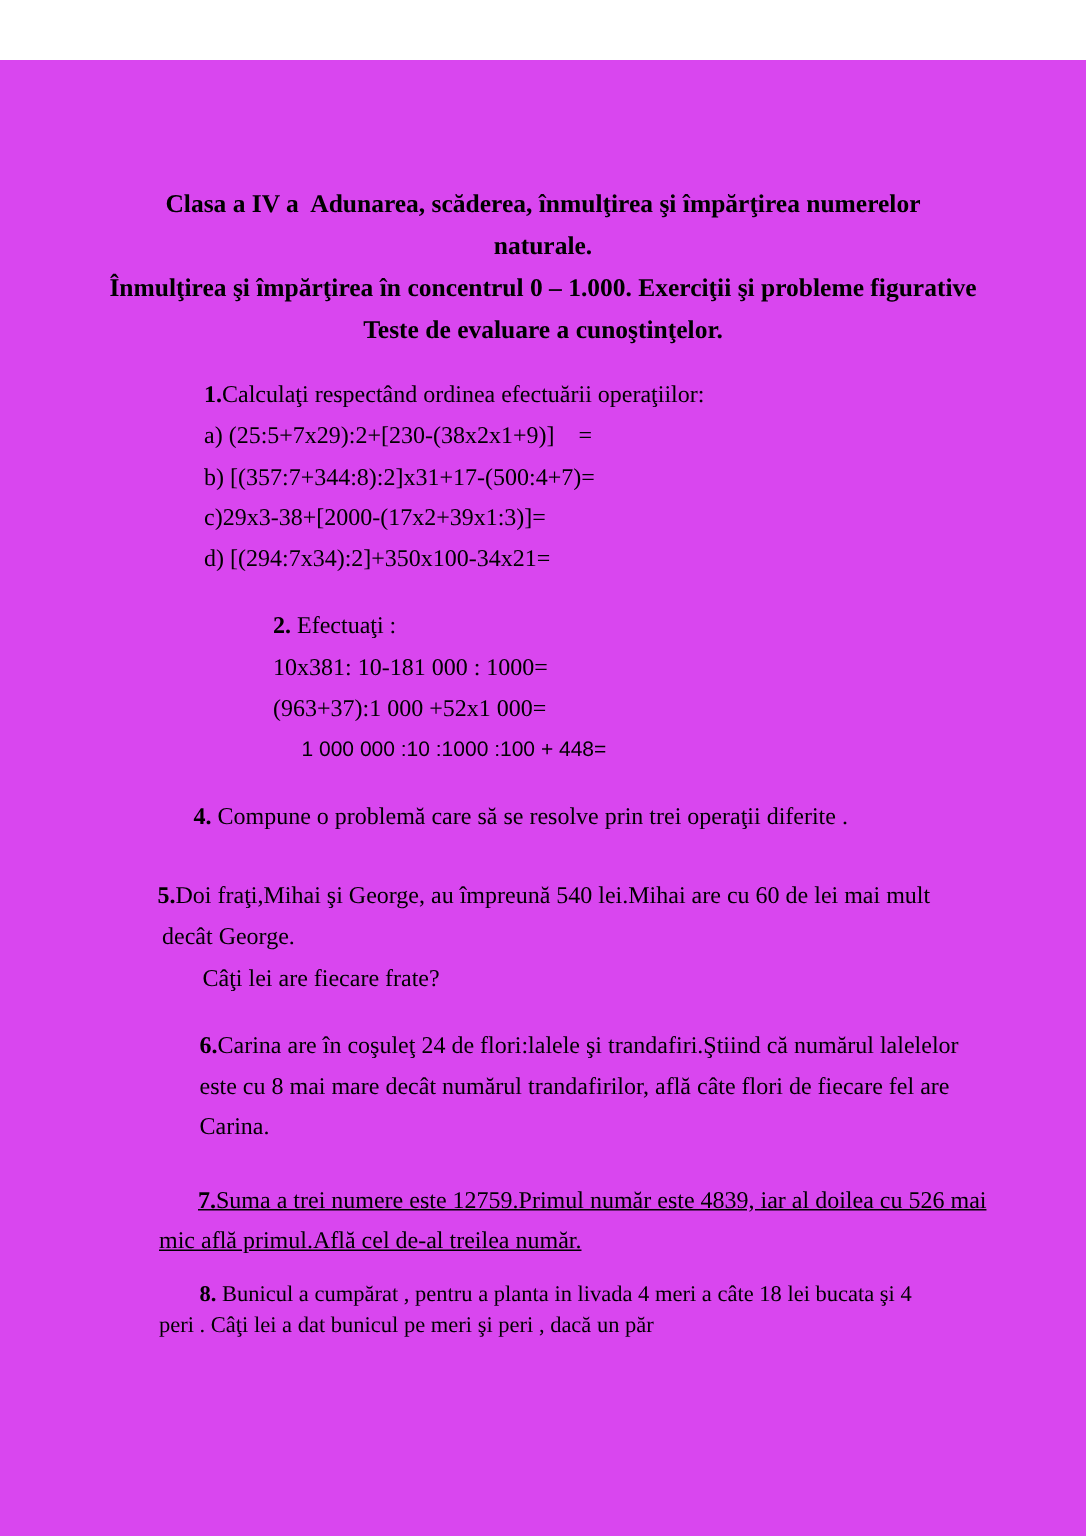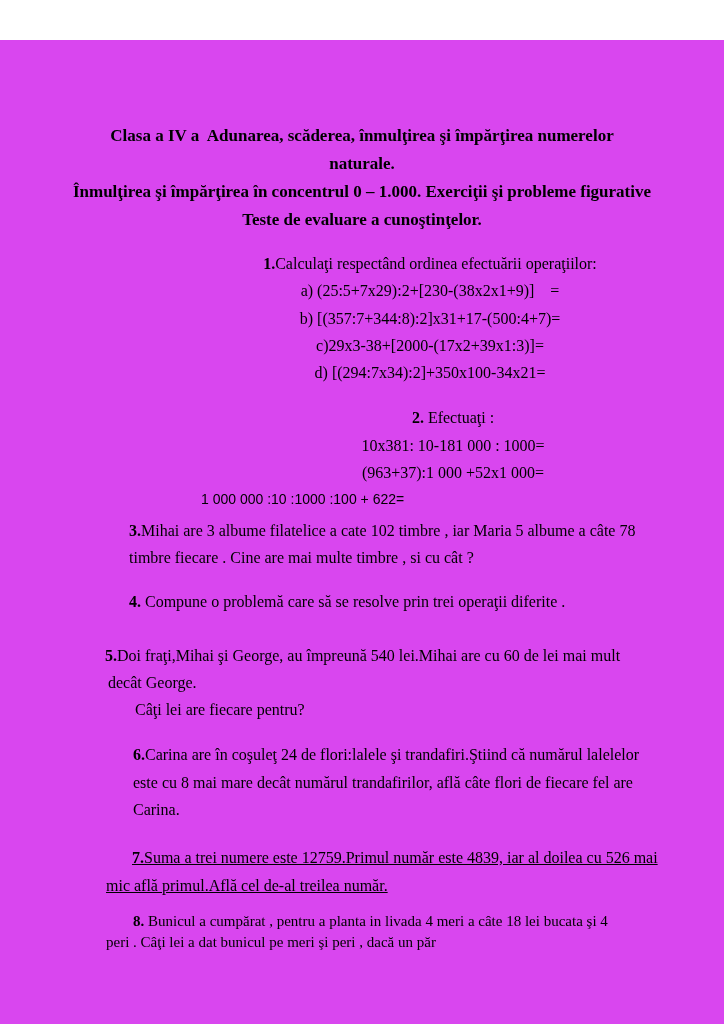--- a/index.html
+++ b/index.html
@@ -32,21 +32,21 @@
   }
   #s1 { margin-top:16px; }
   #s2 { margin-top:18px;padding-left:46px; }
   #s3 { margin-top:3px;  }
   #s4 { margin-top:17px; }
   #s5 { margin-top:26px; }
   #s6 { margin-top:18px; }
   #s7 { margin-top:21px;text-decoration:underline; }
   #s8 { margin-top:12px; }
   #s8 .line { font-size:15px; line-height:21px; }
-  .mlA  { margin-left:136px;text-align:center; } 
+  .mlA  { margin-left:136px; } 
   .mlB  { margin-left:155px; } 
   .mlC  { margin-left:129px; } 
   .ml5a { margin-left:105px; }
   .ml5b { margin-left:108px; }
   .ml5c { margin-left:135px; }
   .ml6  { margin-left:133px; }
   .ml7a { margin-left:132px; }
   .ml7b { margin-left:106px; }
   .ml8a { margin-left:133px; }
   .ml8b { margin-left:106px; }
@@ -68,36 +68,32 @@
     <div class="line mlA">a) (25:5+7x29):2+[230-(38x2x1+9)]    =</div>
     <div class="line mlA">b) [(357:7+344:8):2]x31+17-(500:4+7)=</div>
     <div class="line mlA">c)29x3-38+[2000-(17x2+39x1:3)]=</div>
     <div class="line mlA">d) [(294:7x34):2]+350x100-34x21=</div>
   </div>
 
   <div id="s2">
     <div class="line mlA"><span class="b">2.</span><span> Efectuaţi :</span></div>
     <div class="line mlA">10x381: 10-181 000 : 1000=</div>
     <div class="line mlA">(963+37):1 000 +52x1 000=</div>
-    <div class="line mlB sans">1 000 000 :10 :1000 :100 + 622=</div>
+    <div class="line mlB sans">1 000 000 :10 :1000 :100 + 448=</div>
   </div>
 
-  <div id="s3">
-    <div class="line mlC"><span class="b">3.</span><span>Mihai are 3 albume filatelice a cate 102 timbre , iar Maria 5 albume a câte 78</span></div>
-    <div class="line mlC">timbre fiecare . Cine are mai multe timbre , si cu cât ?</div>
-  </div>
 
   <div id="s4">
     <div class="line mlC"><span class="b">4.</span><span> Compune o problemă care să se resolve prin trei operaţii diferite .</span></div>
   </div>
 
   <div id="s5">
     <div class="line ml5a"><span class="b">5.</span><span>Doi fraţi,Mihai şi George, au împreună 540 lei.Mihai are cu 60 de lei mai mult</span></div>
     <div class="line ml5b">decât George.</div>
-    <div class="line ml5c">Câţi lei are fiecare pentru?</div>
+    <div class="line ml5c">Câţi lei are fiecare frate?</div>
   </div>
 
   <div id="s6">
     <div class="line ml6"><span class="b">6.</span><span>Carina are în coşuleţ 24 de flori:lalele şi trandafiri.Ştiind că numărul lalelelor</span></div>
     <div class="line ml6">este cu 8 mai mare decât numărul trandafirilor, află câte flori de fiecare fel are</div>
     <div class="line ml6">Carina.</div>
   </div>
 
   <div id="s7">
     <div class="line ml7a"><span class="b">7.</span><span>Suma a trei numere este 12759.Primul număr este 4839, iar al doilea cu 526 mai</span></div>

